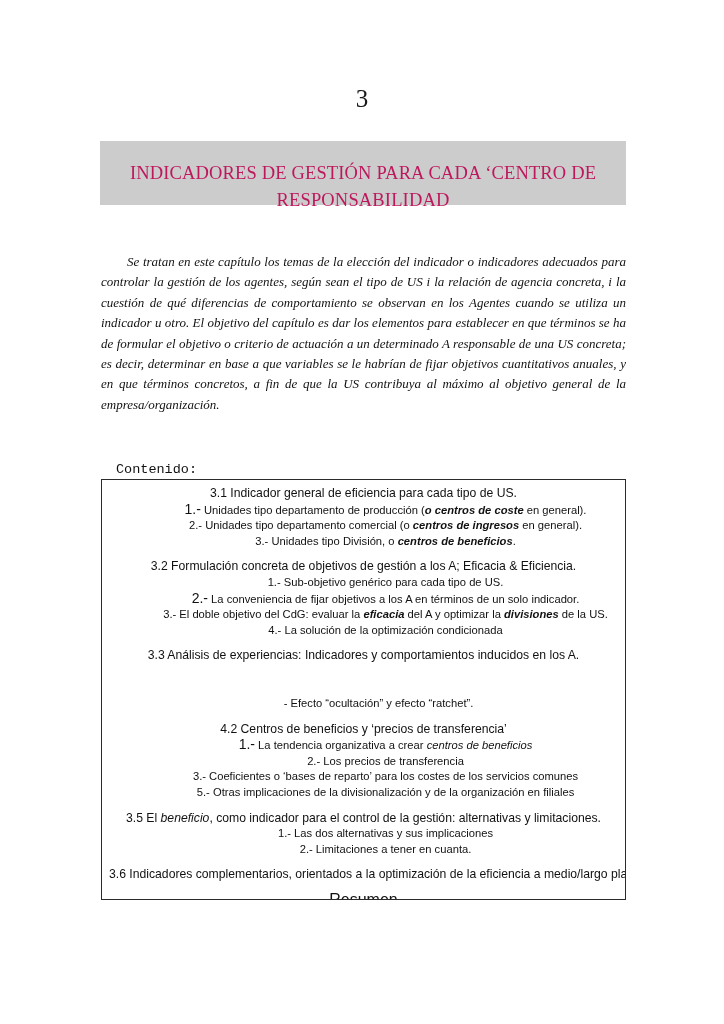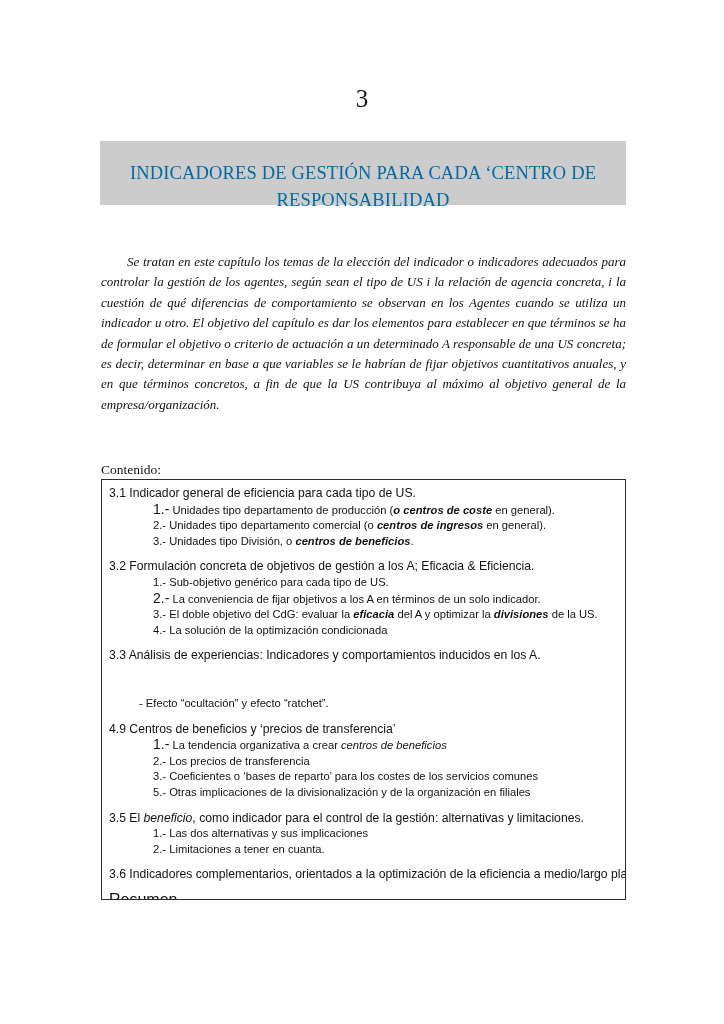--- a/index.html
+++ b/index.html
@@ -52,21 +52,21 @@
     align-items: center;
     justify-content: center;
     padding: 0 10px;
   }
   .title-banner-text {
     font-family: "Liberation Serif", serif;
     font-size: 18.5px;
     line-height: 27px;
     letter-spacing: 0.15px;
     text-align: center;
-    color: #0369a1;
+    color: #be185d;
     width: 100%;
     margin-top: 28px;
   }
 
   
   .intro-paragraph {
     position: absolute;
     top: 252px;
     left: 101px;
     width: 525px;
@@ -76,39 +76,40 @@
     line-height: 20.4px;
     text-align: justify;
     text-indent: 26px;
     color: #111111;
   }
 
   
   .contenido-label {
     position: absolute;
     top: 462px;
-    left: 101px;
-    font-family: Liberation Serif, serif;
+    left: 116px;
+    font-family: Liberation Mono, monospace;
     font-size: 13.5px;
     line-height: 16px;
     color: #111111;
   }
 
   
   .toc-box {
     position: absolute;
     top: 479px;
     left: 101px;
     width: 525px;
     height: 421px;
     box-sizing: border-box;
     border: 1px solid #2b2b2b;
     background: #ffffff;
     padding: 5px 7px 4px 7px;
     overflow: hidden;
+    text-align: center;
   }
 
   .toc-section {
     font-size: 12.2px;
     line-height: 16.6px;
     color: #111111;
     white-space: nowrap;
   }
   .toc-section.head {
     padding-top: 0;
@@ -169,21 +170,21 @@
         <div class="toc-gap"></div>
         <div class="toc-section head">3.2 Formulación concreta de objetivos de gestión a los A; Eficacia &amp; Eficiencia.</div>
         <div class="toc-item"><span class="num">1.-</span><span><span> Sub-objetivo genérico para cada tipo de US.</span></span></div>
         <div class="toc-item big-num"><span class="num">2.-</span><span><span> La conveniencia de fijar objetivos a los A en términos de un solo indicador.</span></span></div>
         <div class="toc-item"><span class="num">3.-</span><span><span> El doble objetivo del CdG: evaluar la </span><span class="bi">eficacia</span><span> del A y optimizar la </span><span class="bi">divisiones</span><span> de la US.</span></span></div>
         <div class="toc-item"><span class="num">4.-</span><span><span> La solución de la optimización condicionada</span></span></div>
         <div class="toc-gap"></div>
         <div class="toc-section head">3.3 Análisis de experiencias: Indicadores y comportamientos inducidos en los A.</div>
         <div class="toc-item dash"><span class="num">-</span><span><span> Efecto “ocultación” y efecto “ratchet”.</span></span></div>
         <div class="toc-gap"></div>
-        <div class="toc-section head">4.9 Centros de beneficios y ‘precios de transferencia’</div>
+        <div class="toc-section head">4.2 Centros de beneficios y ‘precios de transferencia’</div>
         <div class="toc-item big-num"><span class="num">1.-</span><span><span> La tendencia organizativa a crear  </span><i>centros de beneficios</i></span></div>
         <div class="toc-item"><span class="num">2.-</span><span><span> Los precios de transferencia</span></span></div>
         <div class="toc-item"><span class="num">3.-</span><span><span> Coeficientes o ‘bases de reparto’ para los costes de los servicios comunes</span></span></div>
         <div class="toc-item"><span class="num">5.-</span><span><span> Otras implicaciones de la divisionalización y de la organización en filiales</span></span></div>
         <div class="toc-gap"></div>
         <div class="toc-section head"><span>3.5 El </span><i>beneficio</i><span>, como indicador para el control de la gestión: alternativas y limitaciones.</span></div>
         <div class="toc-item"><span class="num">1.-</span><span><span> Las dos alternativas y sus implicaciones</span></span></div>
         <div class="toc-item"><span class="num">2.-</span><span><span> Limitaciones a tener en cuanta.</span></span></div>
         <div class="toc-gap"></div>
         <div class="toc-section head">3.6 Indicadores complementarios, orientados a la optimización de la eficiencia a medio/largo plazo.</div>

